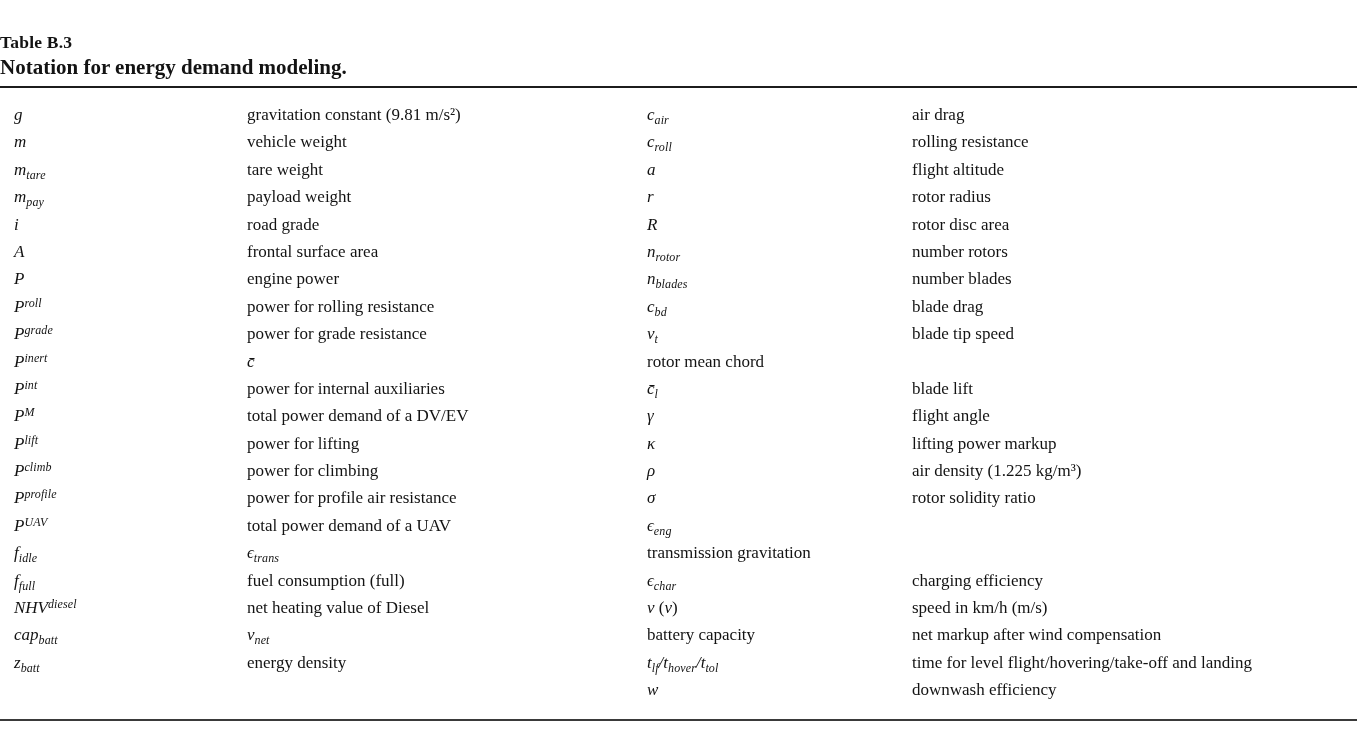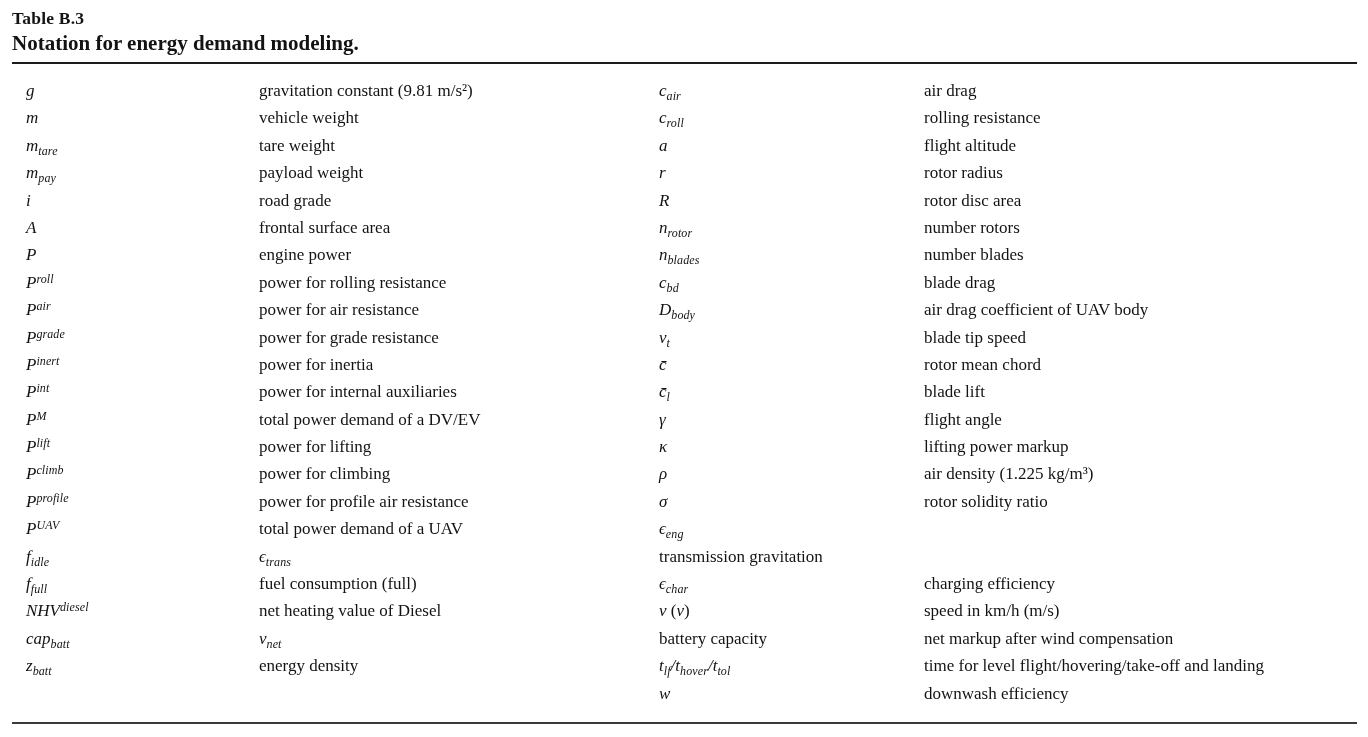--- a/index.html
+++ b/index.html
@@ -2,21 +2,21 @@
 <html><head>
 <meta charset="utf-8">
 <style>
   html, body { margin:0; padding:0; background:#ffffff; }
   body {
     width:1368px; height:737px; overflow:hidden;
     font-family:"Liberation Serif","DejaVu Serif",serif;
     color:#131313;
     -webkit-font-smoothing:antialiased;
   }
-  .page { position:relative; padding:7px 11px 0 12px; }
+  .page { position:relative; padding:7px 11px 0 0;margin-top:24px; }
   .tbl-title { font-size:17.5px; font-weight:bold; line-height:22px; letter-spacing:0.2px; }
   .tbl-caption { font-size:21px; line-height:22px; margin-top:3px;font-weight:bold; }
   .ruled {
     margin-top:8px;
     border-top:2px solid #1c1c1c;
     border-bottom:2px solid #3a3a3a;
   }
   .tbl-body { padding:13px 0 15px 14px; }
   .tr {
     display:grid;
@@ -87,34 +87,27 @@
           <div class="td sym"><span class="seg-i">n</span><span class="seg-sub">blades</span></div>
           <div class="td desc"><span>number blades</span></div>
         </div>
         <div class="tr">
           <div class="td sym"><span class="seg-i">P</span><span class="seg-sup">roll</span></div>
           <div class="td desc"><span>power for rolling resistance</span></div>
           <div class="td sym"><span class="seg-i">c</span><span class="seg-sub">bd</span></div>
           <div class="td desc"><span>blade drag</span></div>
         </div>
         <div class="tr">
-          <div class="td sym"><span class="seg-i">P</span><span class="seg-sup">air</span></div>
-          <div class="td desc"><span>power for air resistance</span></div>
-          <div class="td sym"><span class="seg-i">D</span><span class="seg-sub">body</span></div>
-          <div class="td desc"><span>air drag coefficient of UAV body</span></div>
-        </div>
-        <div class="tr">
           <div class="td sym"><span class="seg-i">P</span><span class="seg-sup">grade</span></div>
           <div class="td desc"><span>power for grade resistance</span></div>
           <div class="td sym"><span class="seg-i">ν</span><span class="seg-sub">t</span></div>
           <div class="td desc"><span>blade tip speed</span></div>
         </div>
         <div class="tr">
           <div class="td sym"><span class="seg-i">P</span><span class="seg-sup">inert</span></div>
-          <div class="td desc"><span>power for inertia</span></div>
           <div class="td sym"><span class="seg-i">c̄</span></div>
           <div class="td desc"><span>rotor mean chord</span></div>
         </div>
         <div class="tr">
           <div class="td sym"><span class="seg-i">P</span><span class="seg-sup">int</span></div>
           <div class="td desc"><span>power for internal auxiliaries</span></div>
           <div class="td sym"><span class="seg-i">c̄</span><span class="seg-sub">l</span></div>
           <div class="td desc"><span>blade lift</span></div>
         </div>
         <div class="tr">

